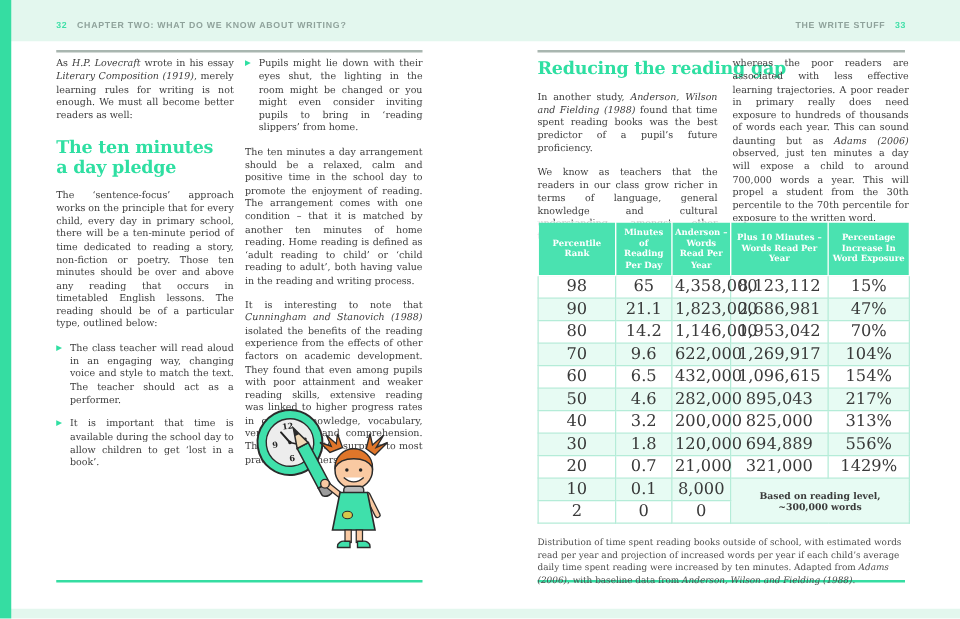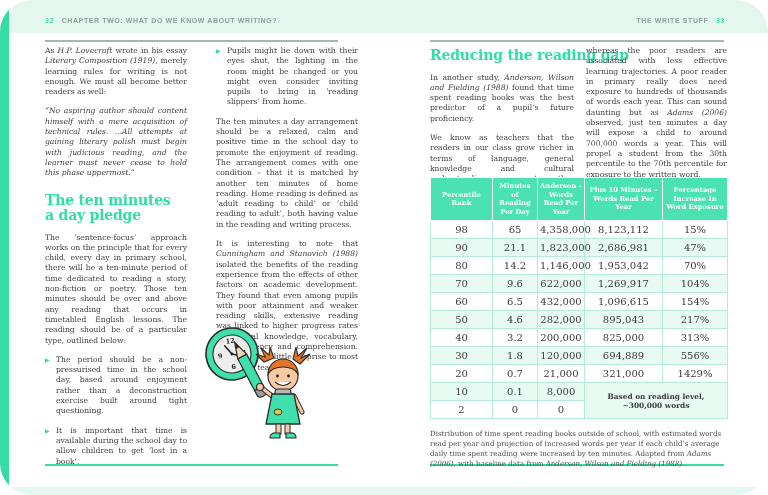--- a/index.html
+++ b/index.html
@@ -1,39 +1,39 @@
 <!DOCTYPE html>
 <html><head>
 <meta charset="utf-8">
 <style>
   html,body { margin:0; padding:0; background:#fff; }
   .spread {
     position:relative; width:768px; height:495px; background:#ffffff;
-    font-family:"DejaVu Serif", serif; color:#3d3d3d; overflow:hidden;border-radius:32px;
+    font-family:"DejaVu Serif", serif; color:#3d3d3d; overflow:hidden;
   }
   .band-top    { position:absolute; left:0; top:0;   width:768px; height:33px; background:#e3f7ee; }
   .band-bottom { position:absolute; left:0; top:487px; width:768px; height:8px; background:#e3f7ee; }
   .spine       { position:absolute; left:0; top:0; width:9px; height:495px; background:#35dda2; }
 
   .runhead {
     position:absolute; top:17px; font-family:"Liberation Sans", sans-serif;
     font-size:7px; font-weight:bold; letter-spacing:0.6px; color:#8fa29b; white-space:nowrap;
   }
   .runhead-left  { left:45px; }
   .runhead-right { right:43px; text-align:right; }
   .runhead .pn { color:#3cdfa6; }
 
   .rule-gray { position:absolute; top:40px; height:2px; background:#a9b6b0; }
   .rule-teal { position:absolute; top:464px; height:2px; background:#35dda2; }
   .rule-l { left:45px;  width:293px; }
   .rule-r { left:430px; width:294px; }
 
   .col { position:absolute; top:46px; font-size:7.6px; line-height:10.3px; text-align:justify; }
   .col-l1 { left:45px;  width:142px; }
-  .col-l2 { left:216px; width:142px; }
+  .col-l2 { left:196px; width:142px; }
   .col-r1 { left:430px; width:144px; }
   .col-r2 { left:586px; width:141px; }
   .col p { margin:0 0 9px 0; }
   .quote { font-style:italic; }
 
   .section-heading {
     color:#2fdfa2; font-size:14px; line-height:15.5px; font-weight:bold;
     margin:14px 0 9px 0; text-align:left; letter-spacing:-0.2px; white-space:nowrap;
   }
   .section-heading.first { margin-top:2px; }
@@ -46,21 +46,21 @@
   .reading-table {
     position:absolute; left:430px; top:177px; width:297px;
     border-collapse:collapse; table-layout:fixed;
   }
   .reading-table th {
     background:#4ae2b0; color:#ffffff; font-size:6.8px; line-height:8.5px; font-weight:bold;
     padding:4px 2px; border:1px solid #ffffff; text-align:center; vertical-align:middle;
     font-family:"DejaVu Serif", serif;
   }
   .reading-table td {
-    font-size:10px; text-align:center; vertical-align:middle;
+    font-size:13px; text-align:center; vertical-align:middle;
     border:1px solid #b5ecd8; height:17px; color:#3a3a3a; background:#ffffff; padding:0 2px;
   }
   .reading-table tbody tr:nth-child(even) td { background:#e7fbf3; }
   .reading-table td.merged-note { background:#cdf4e5; font-weight:bold; font-size:7.4px; }
   .cw1{width:62px}.cw2{width:45px}.cw3{width:47px}.cw4{width:78px}.cw5{width:65px}
 
   .caption {
     position:absolute; left:430px; top:422px; width:297px;
     font-size:7.1px; line-height:10px; color:#4c4c4c; text-align:left;
   }
@@ -81,29 +81,28 @@
     <span>THE WRITE STUFF</span>&nbsp;&nbsp;
     <span class="pn">33</span>
   </div>
   <div class="rule-gray rule-l"></div>
   <div class="rule-gray rule-r"></div>
   <div class="rule-teal rule-l"></div>
   <div class="rule-teal rule-r"></div>
 
   <div class="col col-l1">
     <p>As <i>H.P. Lovecraft</i> wrote in his essay <i>Literary Composition (1919)</i>, merely learning rules for writing is not enough. We must all become better readers as well:</p>
-    <p class="quote">“No aspiring author should content himself with a mere acquisition of technical rules. ...All attempts at gaining literary polish must begin with judicious reading, and the learner must never cease to hold this phase uppermost.”</p>
     <div class="section-heading">
       <div>The ten minutes</div>
       <div>a day pledge</div>
     </div>
     <p>The ‘sentence-focus’ approach works on the principle that for every child, every day in primary school, there will be a ten-minute period of time dedicated to reading a story, non-fiction or poetry. Those ten minutes should be over and above any reading that occurs in timetabled English lessons. The reading should be of a particular type, outlined below:</p>
     <div class="bullet">
       <span class="arrow">▶</span>
-      <span>The period should be a non-pressurised time in the school day, based around enjoyment rather than a deconstruction exercise built around tight questioning.</span>
+      <span>The class teacher will read aloud in an engaging way, changing voice and style to match the text. The teacher should act as a performer.</span>
     </div>
     <div class="bullet">
       <span class="arrow">▶</span>
       <span>It is important that time is available during the school day to allow children to get ‘lost in a book’.</span>
     </div>
   </div>
 
   <div class="col col-l2">
     <div class="bullet">
       <span class="arrow">▶</span>

